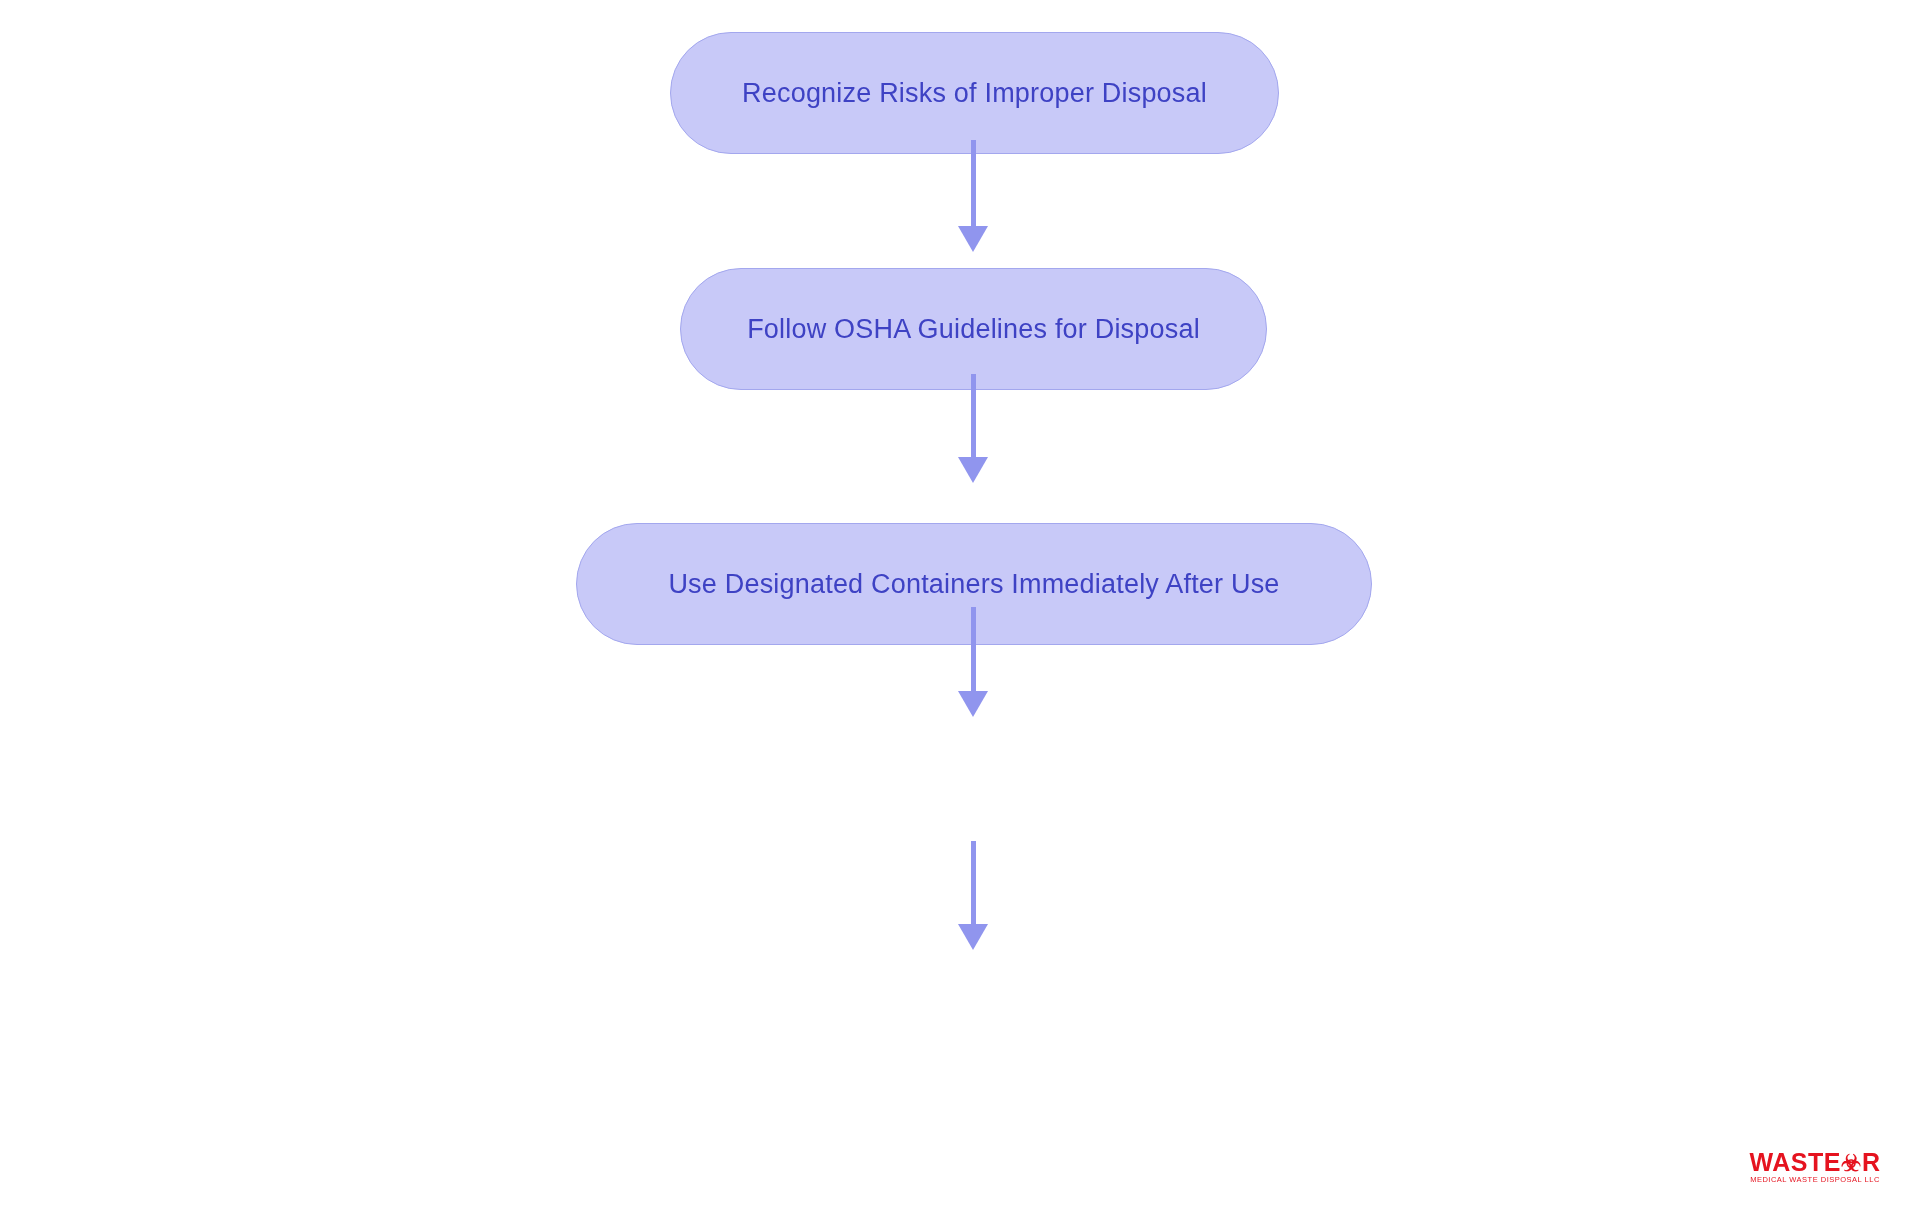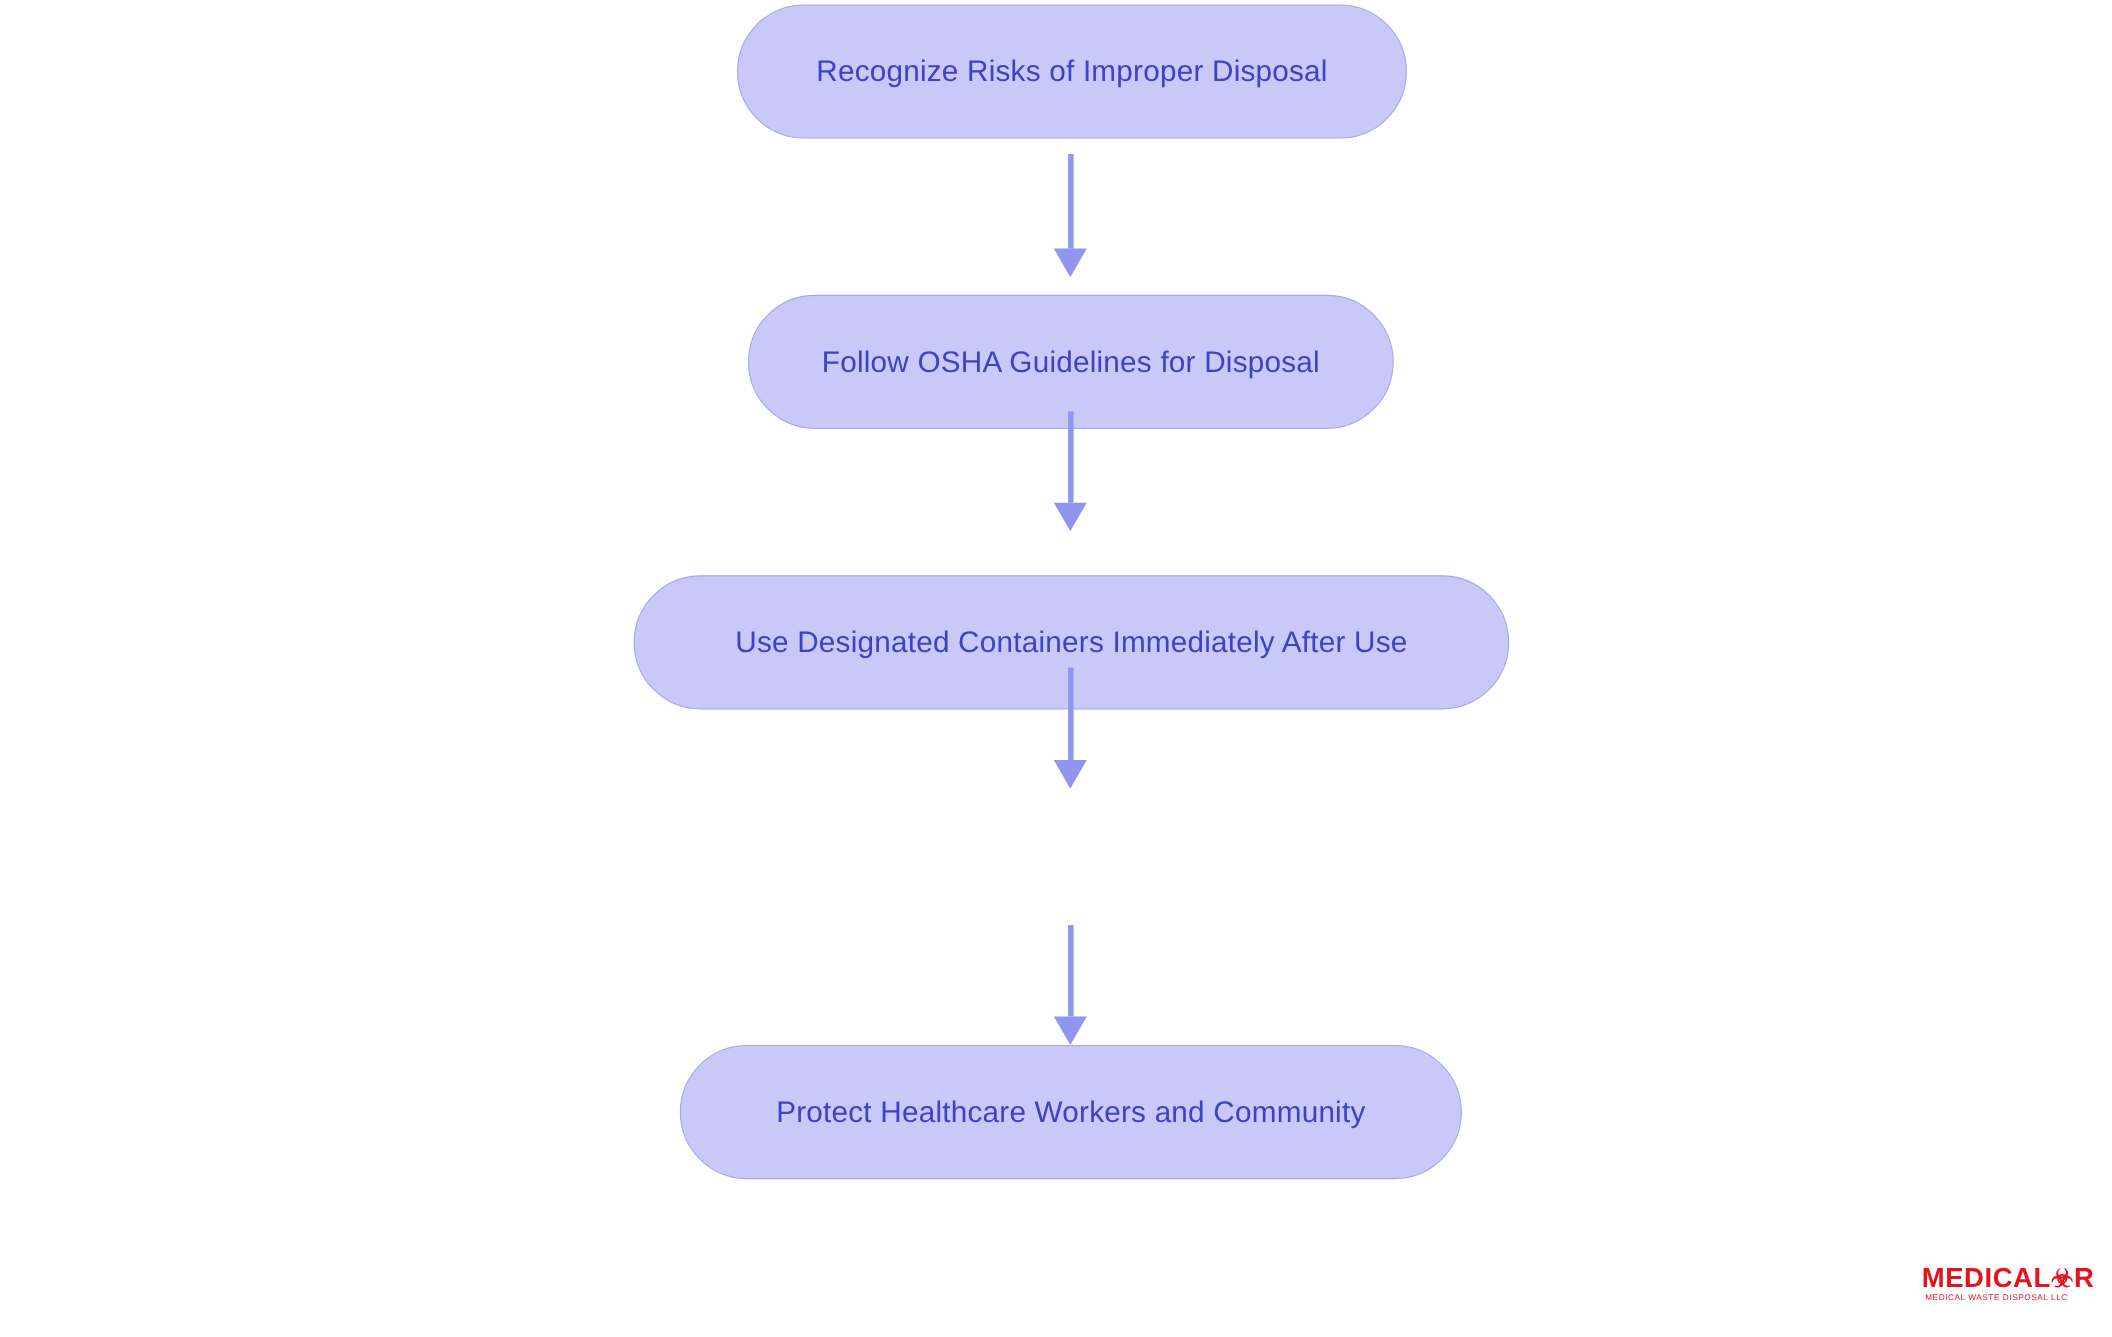--- a/index.html
+++ b/index.html
@@ -26,21 +26,21 @@
     align-items: center;
     justify-content: center;
   }
   .node-label {
     color: var(--node-text, #3e42c4);
     font-size: 27px;
     font-weight: 500;
     letter-spacing: 0.2px;
     white-space: nowrap;
   }
-  .node-1 { left: 670px; top: 4px;  width: 609px; justify-content: center; }
+  .node-1 { left: 670px; top: 32px;  width: 609px; justify-content: center; }
   .node-2 { left: 680px; top: 252px; width: 587px; margin-top: 16px; }
   .node-3 { left: 576px; top: 505px; width: 796px; margin-top: 18px; }
   .node-4 { left: 600px; top: 717px; width: 748px; }
   .node-5 { left: 618px; top: 950px; width: 711px; }
 
   .arrow {
     position: absolute;
     left: 958px;
     width: 30px;
     display: flex;
@@ -122,22 +122,19 @@
     <div class="arrow-line"></div>
     <div class="arrow-head"></div>
   </div>
 
 
   <div class="arrow arrow-4">
     <div class="arrow-line"></div>
     <div class="arrow-head"></div>
   </div>
 
-  <div class="node node-5">
-    <span class="node-label">Protect Healthcare Workers and Community</span>
-  </div>
 
   <div class="logo">
-    <div class="logo-title"><span>MEDICAL</span><span class="logo-bio">☣</span><span>R</span></div>
+    <div class="logo-title"><span>WASTE</span><span class="logo-bio">☣</span><span>R</span></div>
     <div class="logo-subtitle">MEDICAL WASTE DISPOSAL LLC</div>
   </div>
 
 </div>
 
 </body></html>

